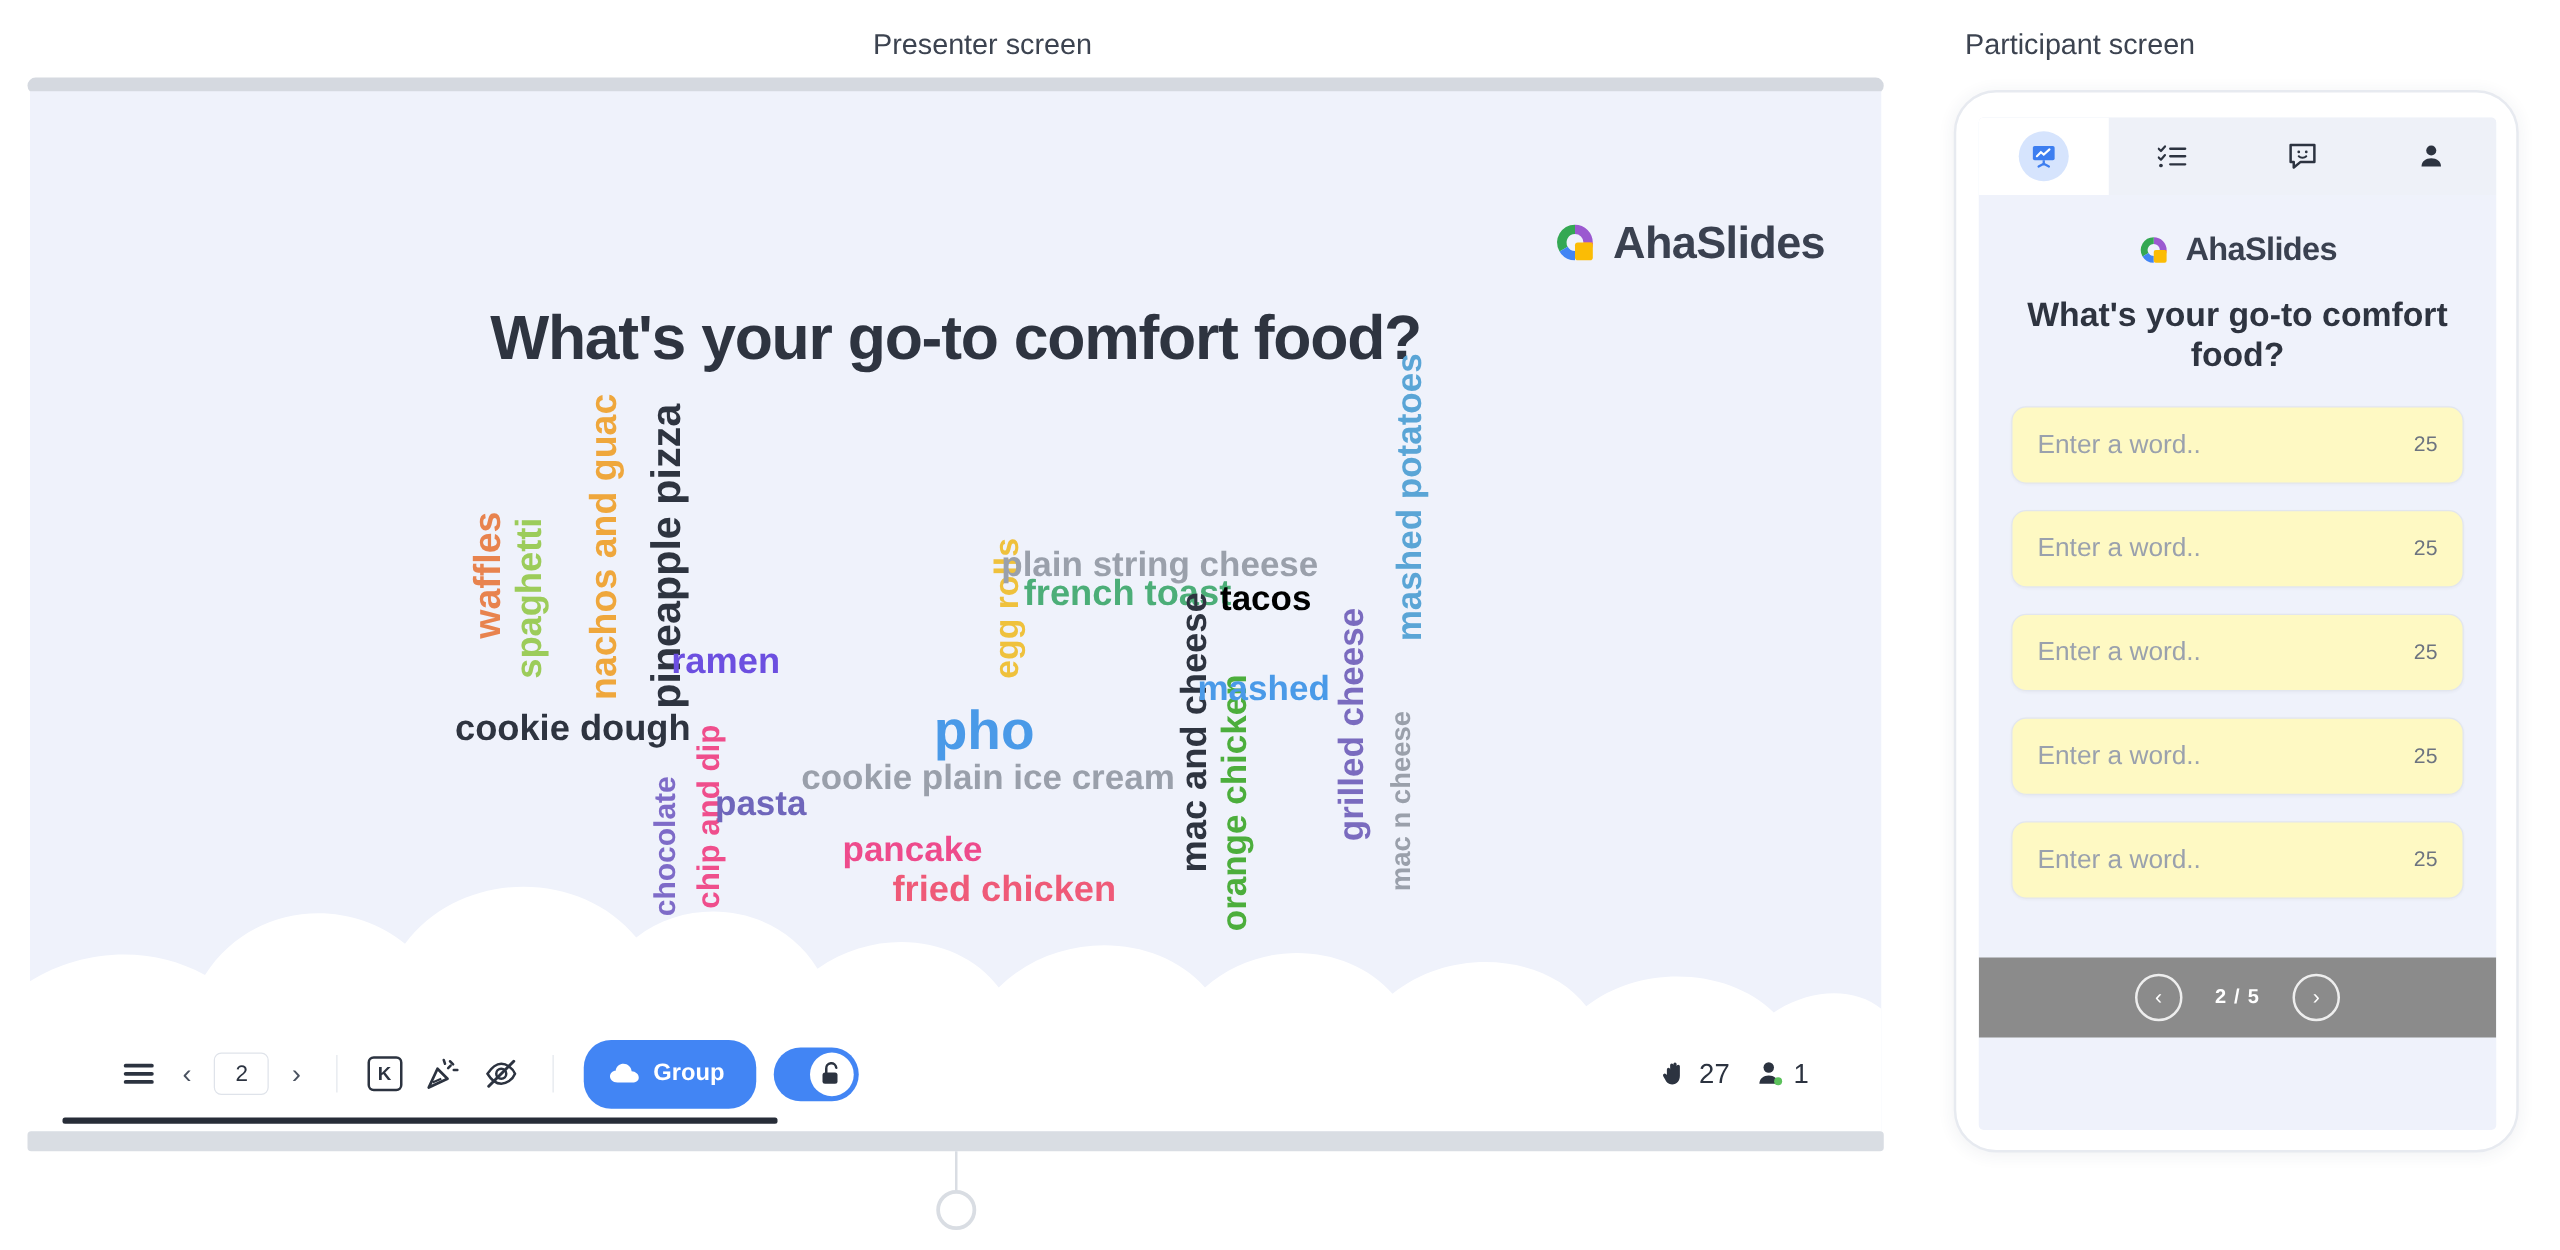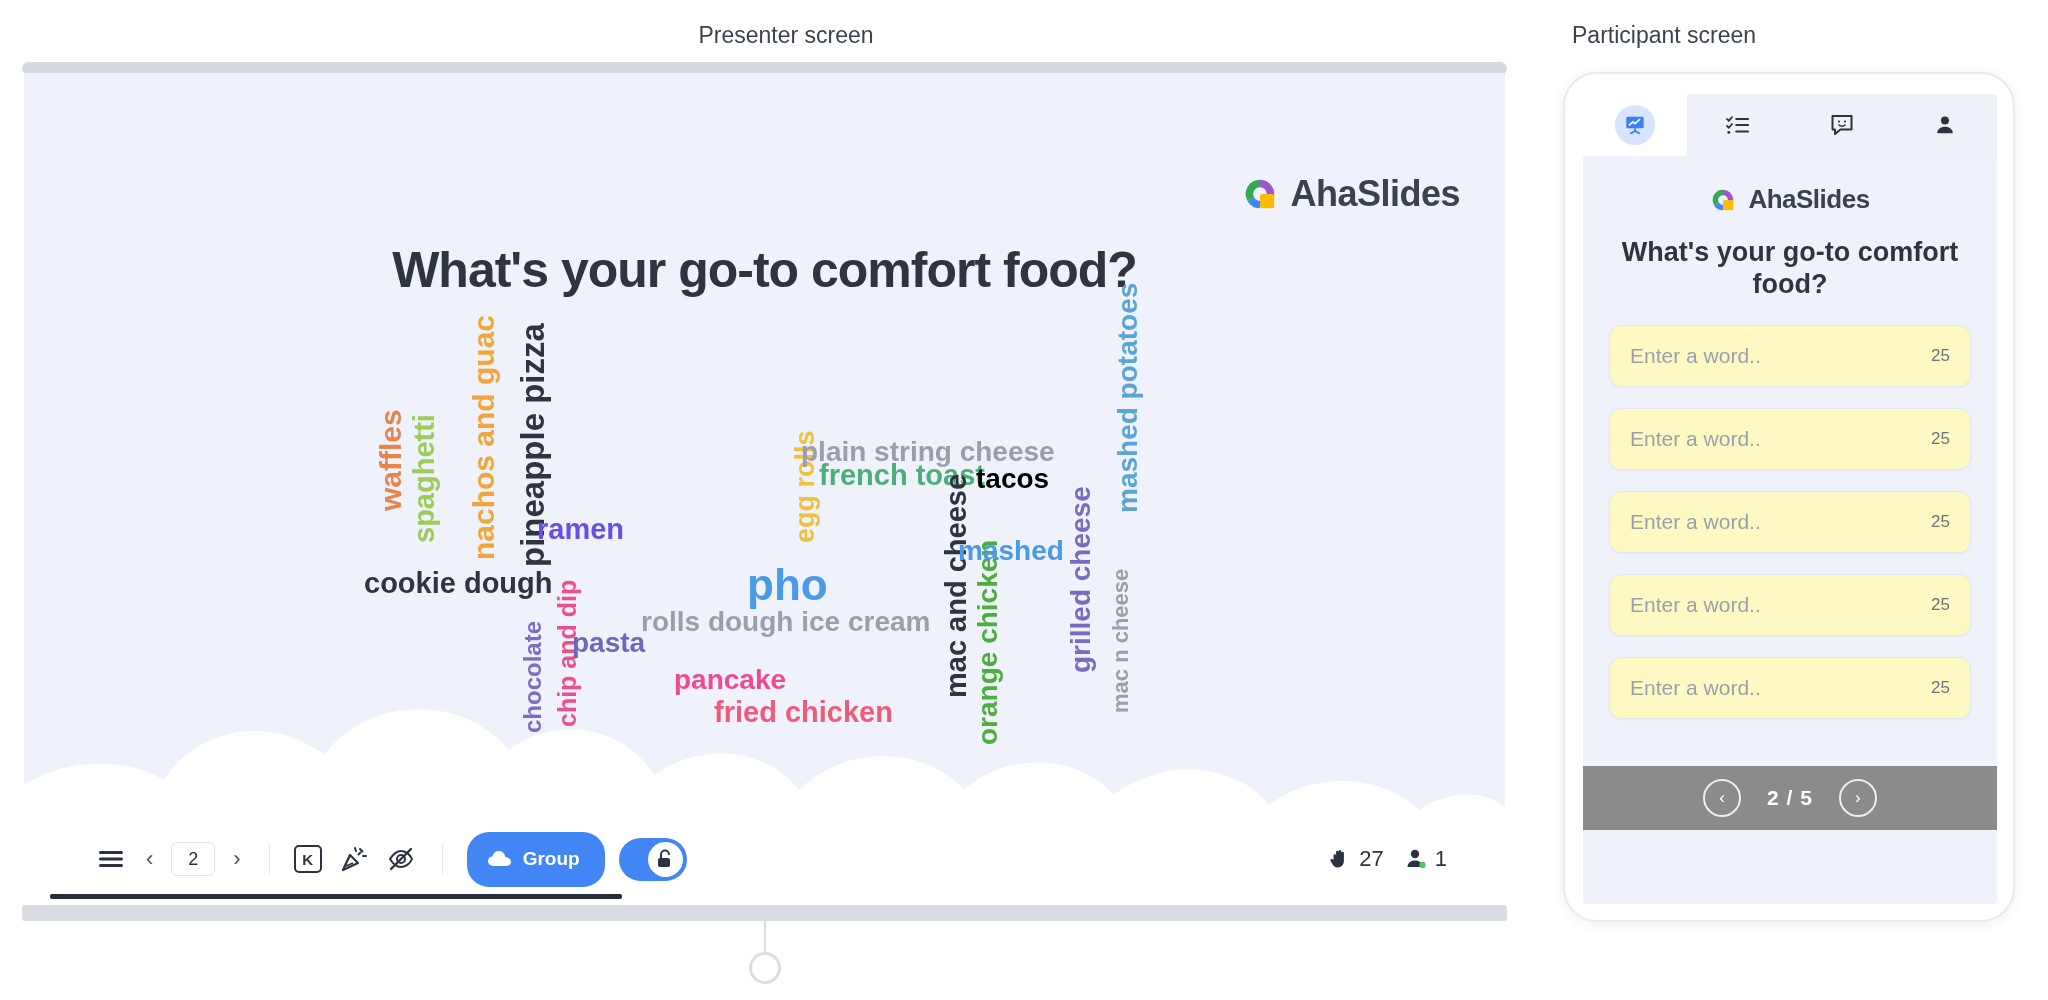--- a/index.html
+++ b/index.html
@@ -219,21 +219,21 @@
     background: #8b8b8b;
     display: flex; align-items: center; justify-content: center; gap: 26px;
   }
   .nav-circle {
     width: 38px; height: 38px; border-radius: 50%;
     border: 2px solid rgba(255,255,255,0.85);
     display: flex; align-items: center; justify-content: center;
     color: #fff; font-size: 17px; cursor: pointer;
   }
   #phone-nav .nav-label {
-    color: #fff; font-size: 21px; font-weight: bold; letter-spacing: 1px;
+    color: #fff; font-size: 16px; font-weight: bold; letter-spacing: 1px;
     font-family: "Liberation Sans", sans-serif;
   }
 </style>
 </head>
 <body>
 
 <div id="presenter-label" class="screen-label">Presenter screen</div>
 <div id="participant-label" class="screen-label">Participant screen</div>
 
 <div id="presenter-wrap">
@@ -266,21 +266,21 @@
         <span class="wc" style="color: rgb(108, 79, 224); font-size: 29px; left: 513px; top: 442px;">ramen</span>
         <span class="wc" style="color: rgb(46, 52, 64); font-size: 29px; left: 340px; top: 496px;">cookie dough</span>
         <span class="wc rot" style="color: rgb(126, 107, 200); font-size: 24px; left: 497px; top: 660px;">chocolate</span>
         <span class="wc rot" style="color: rgb(239, 78, 140); font-size: 25px; left: 531px; top: 654px;">chip and dip</span>
         <span class="wc" style="color: rgb(111, 102, 187); font-size: 28px; left: 548px; top: 556px;">pasta</span>
         <span class="wc rot" style="color: rgb(239, 193, 60); font-size: 27px; left: 768px; top: 470px;">egg rolls</span>
         <span class="wc" style="color: rgb(154, 160, 171); font-size: 28px; left: 777px; top: 365px;">plain string cheese</span>
         <span class="wc" style="color: rgb(76, 174, 120); font-size: 29px; left: 795px; top: 388px;">french toast</span>
         <span class="wc" style="color: #000000; font-size: 28px; left: 952px; top: 392px;">tacos</span>
         <span class="wc" style="color: rgb(74, 154, 232); font-size: 44px; left: 723px; top: 490px;">pho</span>
-        <span class="wc" style="color: rgb(154, 160, 171); font-size: 28px; left: 617px; top: 535px;">rolls dough ice cream</span>
+        <span class="wc" style="color: rgb(154, 160, 171); font-size: 28px; left: 617px; top: 535px;">cookie plain ice cream</span>
         <span class="wc" style="color: rgb(238, 75, 140); font-size: 28px; left: 650px; top: 593px;">pancake</span>
         <span class="wc" style="color: rgb(239, 90, 120); font-size: 29px; left: 690px; top: 625px;">fried chicken</span>
         <span class="wc rot" style="color: rgb(46, 52, 64); font-size: 29px; left: 918px; top: 625px;">mac and cheese</span>
         <span class="wc rot" style="color: rgb(76, 174, 60); font-size: 28px; left: 950px; top: 672px;">orange chicken</span>
         <span class="wc" style="color: rgb(74, 154, 232); font-size: 28px; left: 934px; top: 464px;">mashed</span>
         <span class="wc rot" style="color: rgb(122, 107, 191); font-size: 28px; left: 1043px; top: 600px;">grilled cheese</span>
         <span class="wc rot" style="color: rgb(154, 160, 171); font-size: 22px; left: 1086px; top: 640px;">mac n cheese</span>
         <span class="wc rot" style="color: rgb(90, 165, 214); font-size: 28px; left: 1090px; top: 440px;">mashed potatoes</span>
       </div>
 

